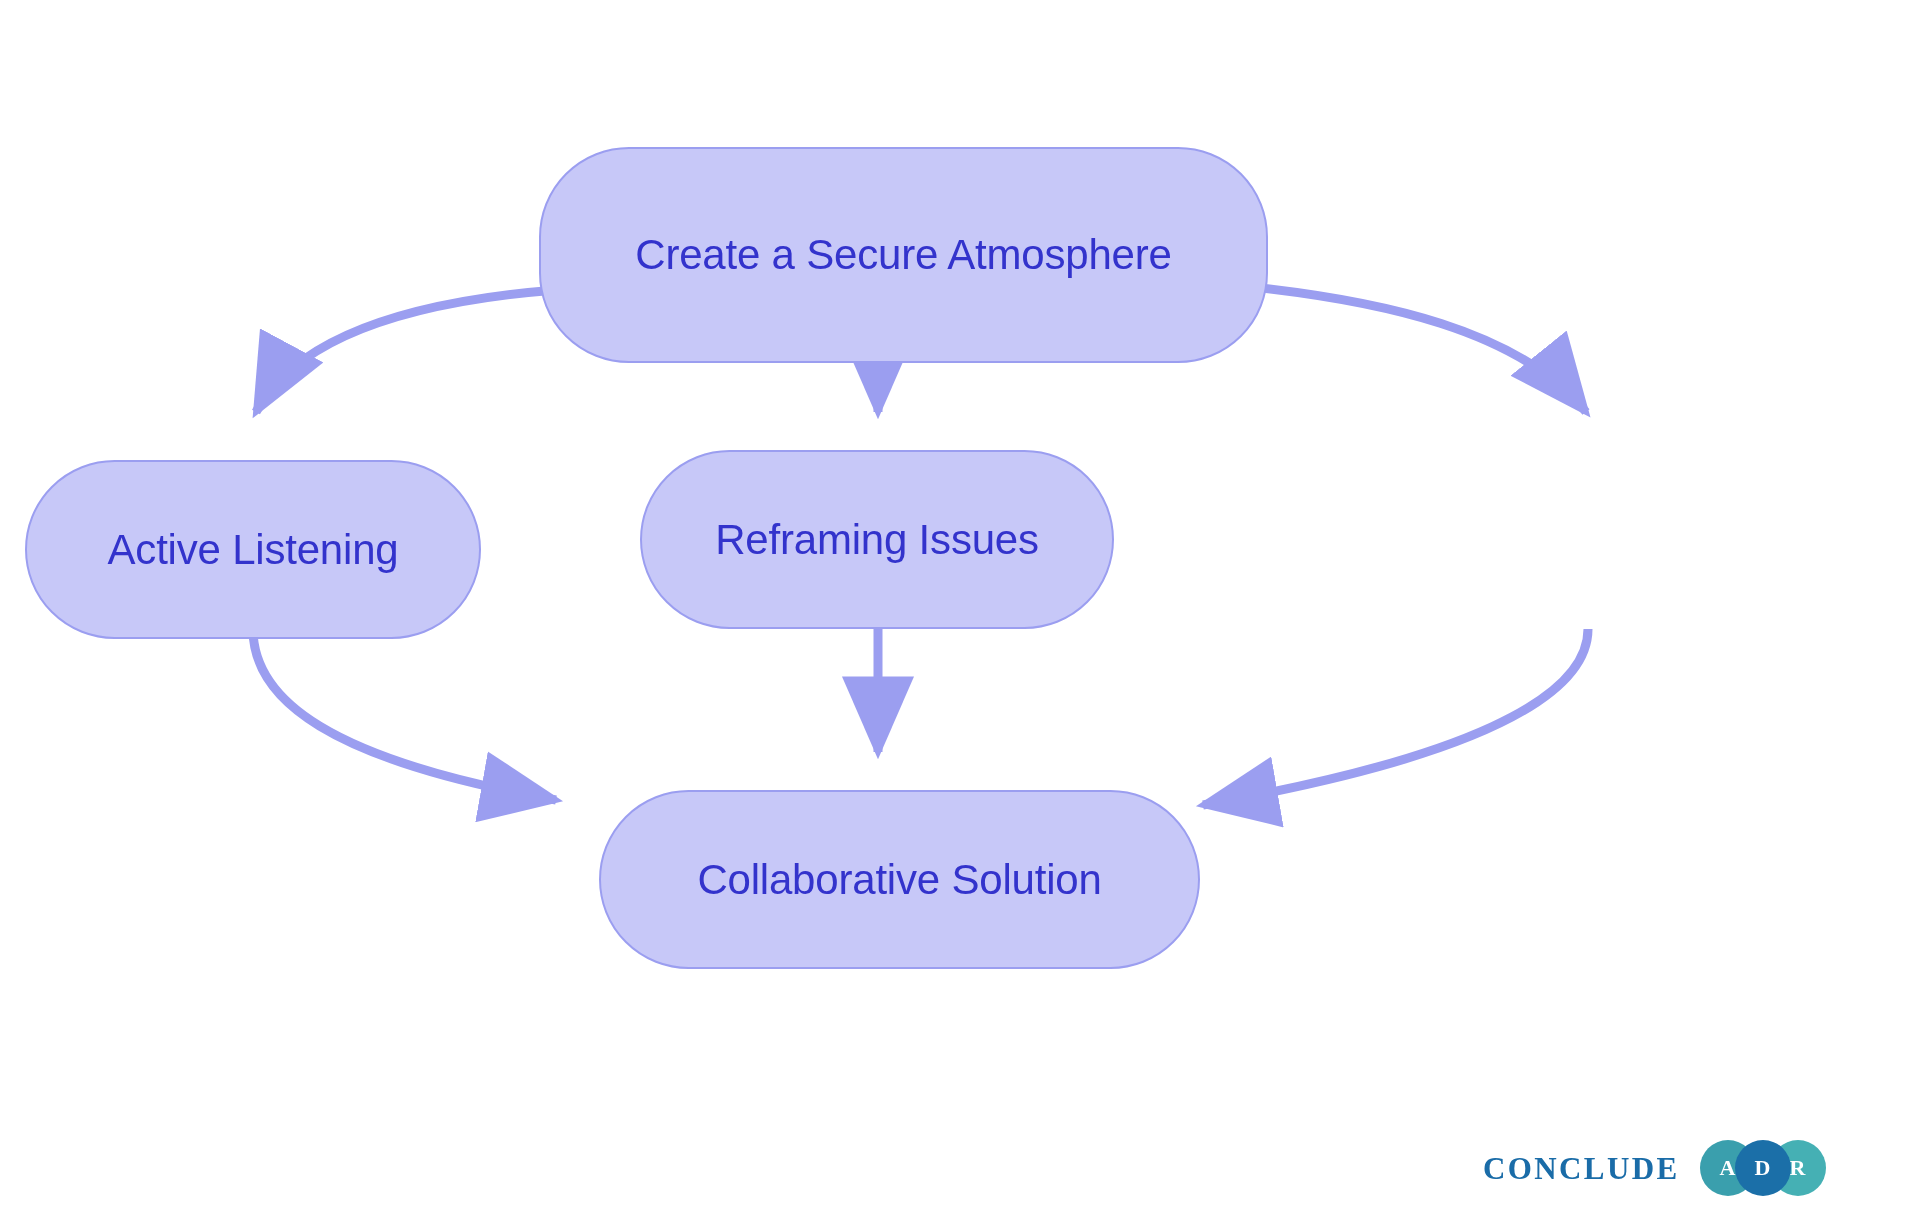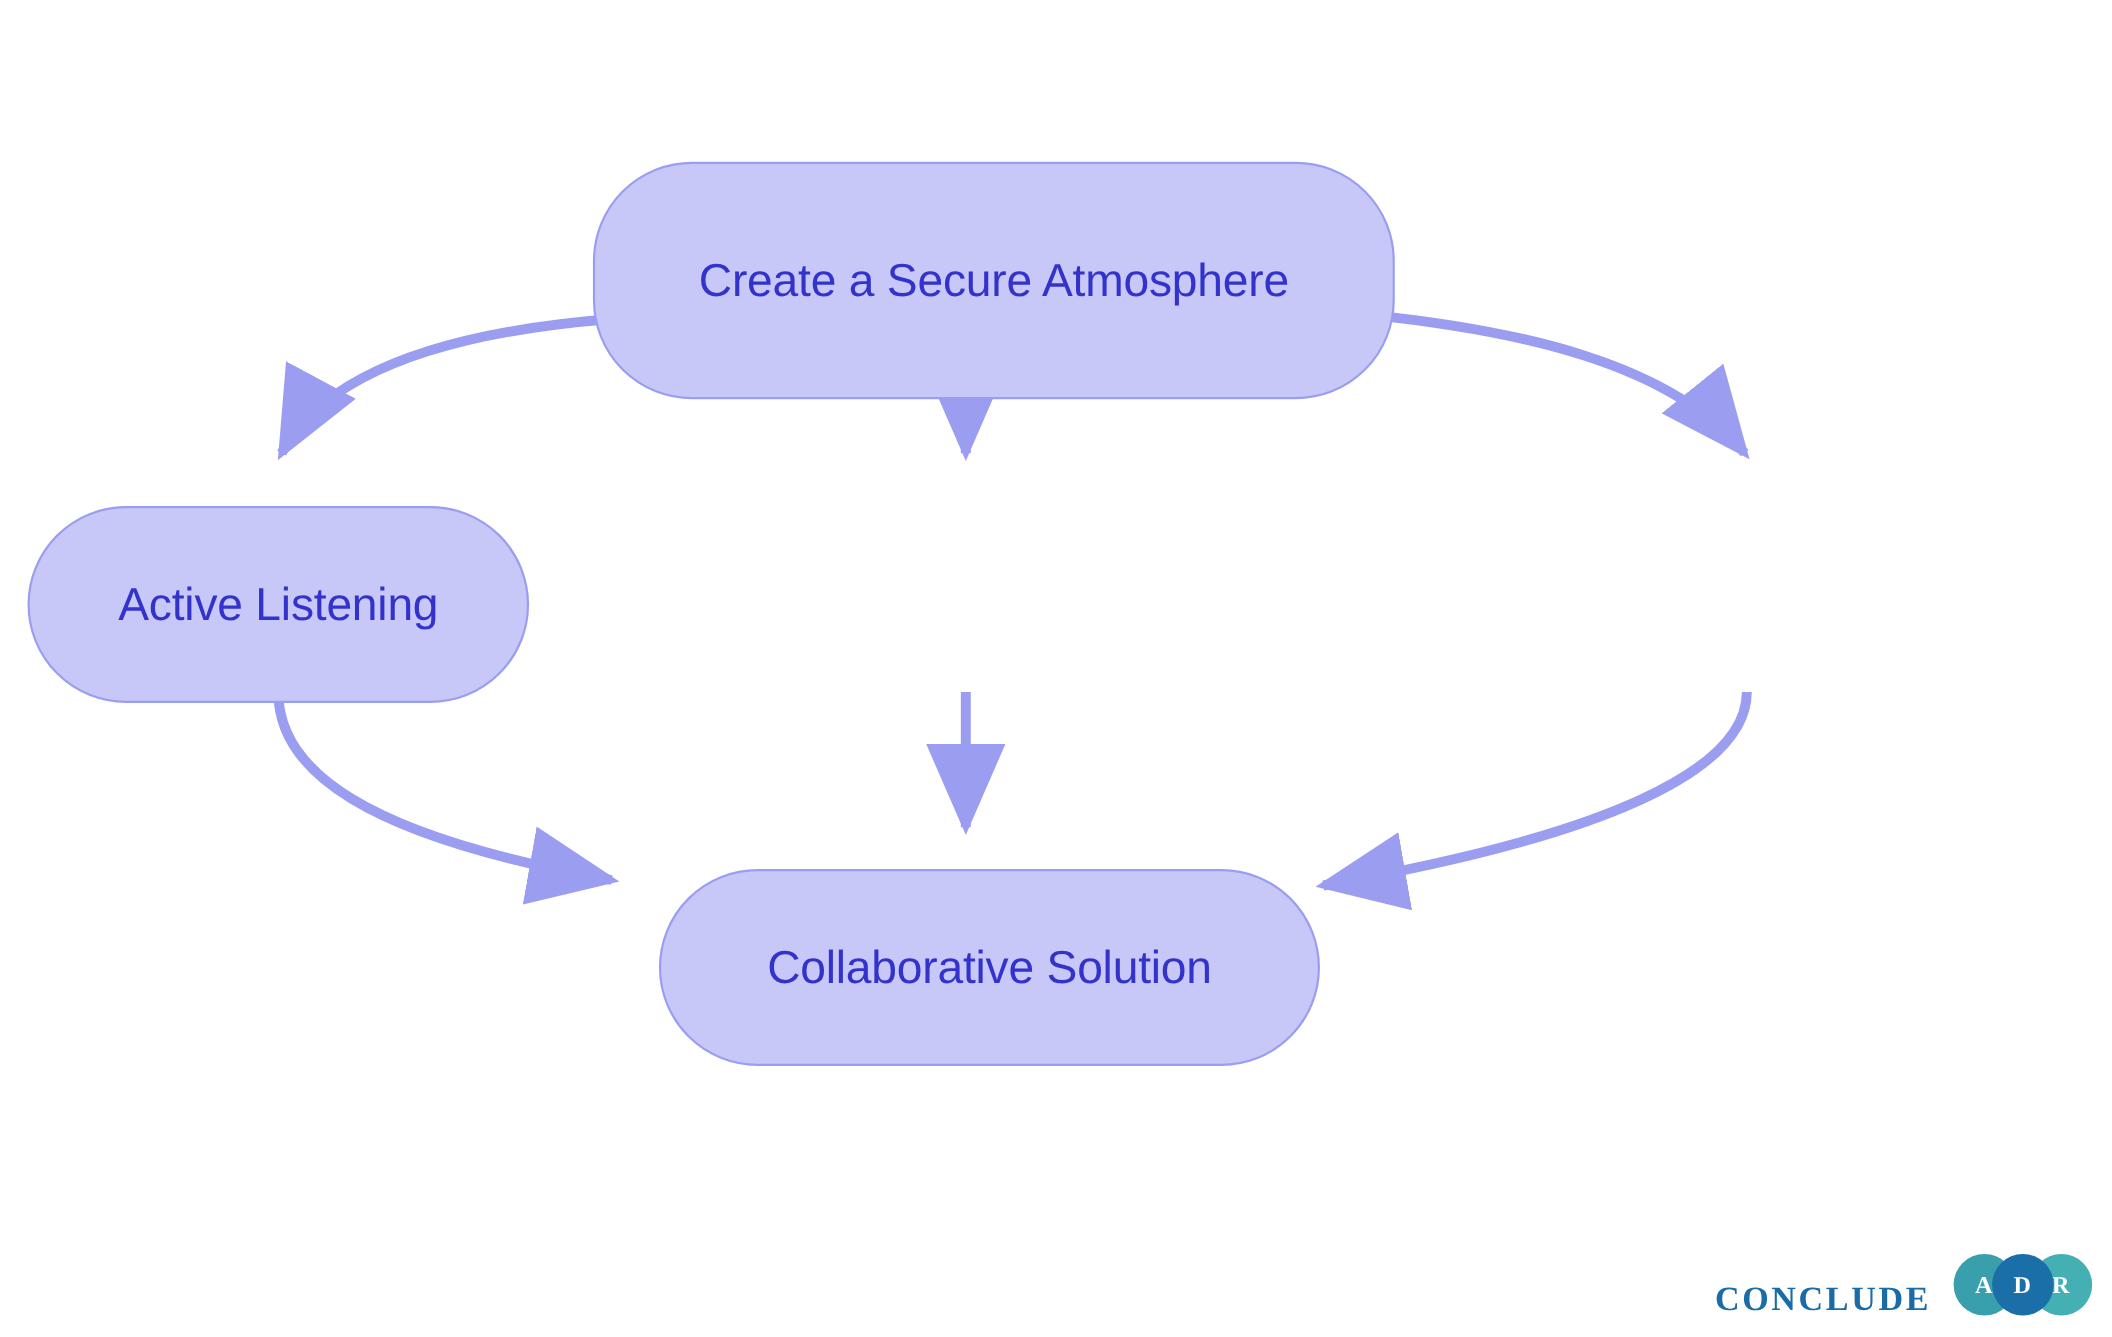--- a/index.html
+++ b/index.html
@@ -26,22 +26,22 @@
   }
   #node-root      {left:539px; top:111px; width:729px; height:216px;margin-top:36px;}
   #node-active    {left:25px;  top:460px; width:456px; height:179px;}
   #node-reframe   {left:640px; top:450px; width:474px; height:179px;}
   #node-neutral   {left:1273px;top:450px; width:618px; height:179px;}
   #node-solution  {left:599px; top:790px; width:601px; height:179px;}
 
   
   #brand{
     position:absolute;
-    left:1559px; top:1140px;
-    display:flex;align-items:flex-end;
+    left:1483px; top:1140px;
+    display:flex;align-items:center;
     z-index:3;
   }
   #brand-word{
     color:#1a6ca8;
     font-family:"Liberation Serif",serif;
     font-size:31px;
     font-weight:700;
     letter-spacing:2.4px;
     line-height:1;
   }
@@ -83,20 +83,23 @@
   </svg>
 
   <div class="node" id="node-root">
     <span class="node-label">Create a Secure Atmosphere</span>
   </div>
 
   <div class="node" id="node-active">
     <span class="node-label">Active Listening</span>
   </div>
 
+  <div class="node" id="node-reframe">
+    <span class="node-label">Reframing Issues</span>
+  </div>
 
 
   <div class="node" id="node-solution">
     <span class="node-label">Collaborative Solution</span>
   </div>
 
   <div id="brand">
     <span id="brand-word">CONCLUDE</span>
     <span id="brand-dots">
       <span class="dot" id="dot-a">A</span>

